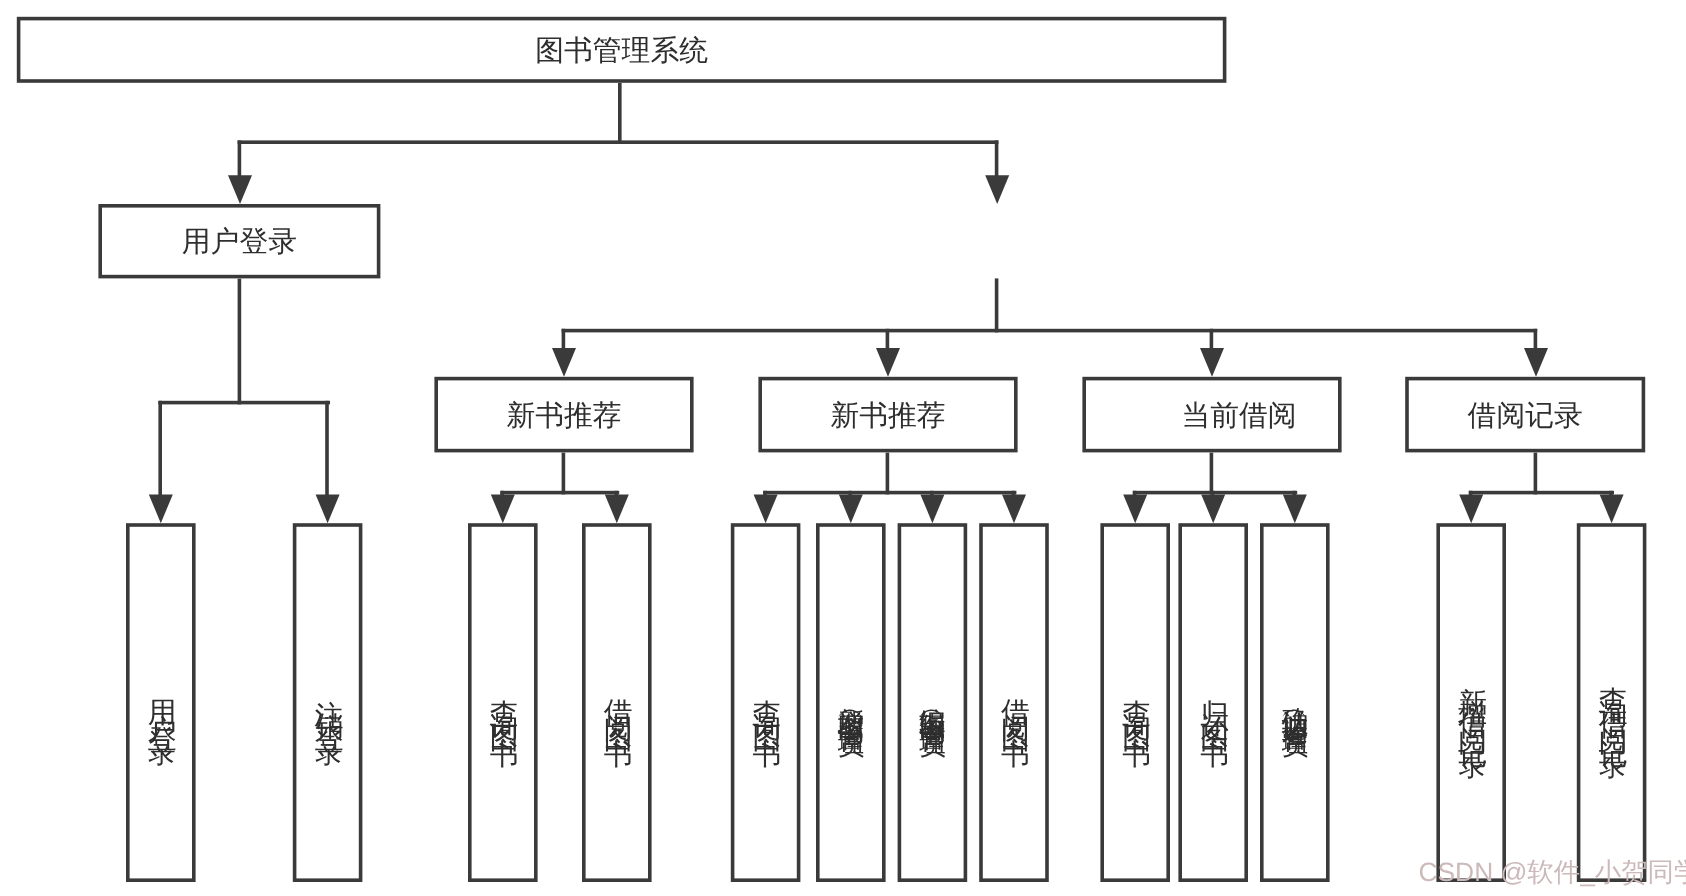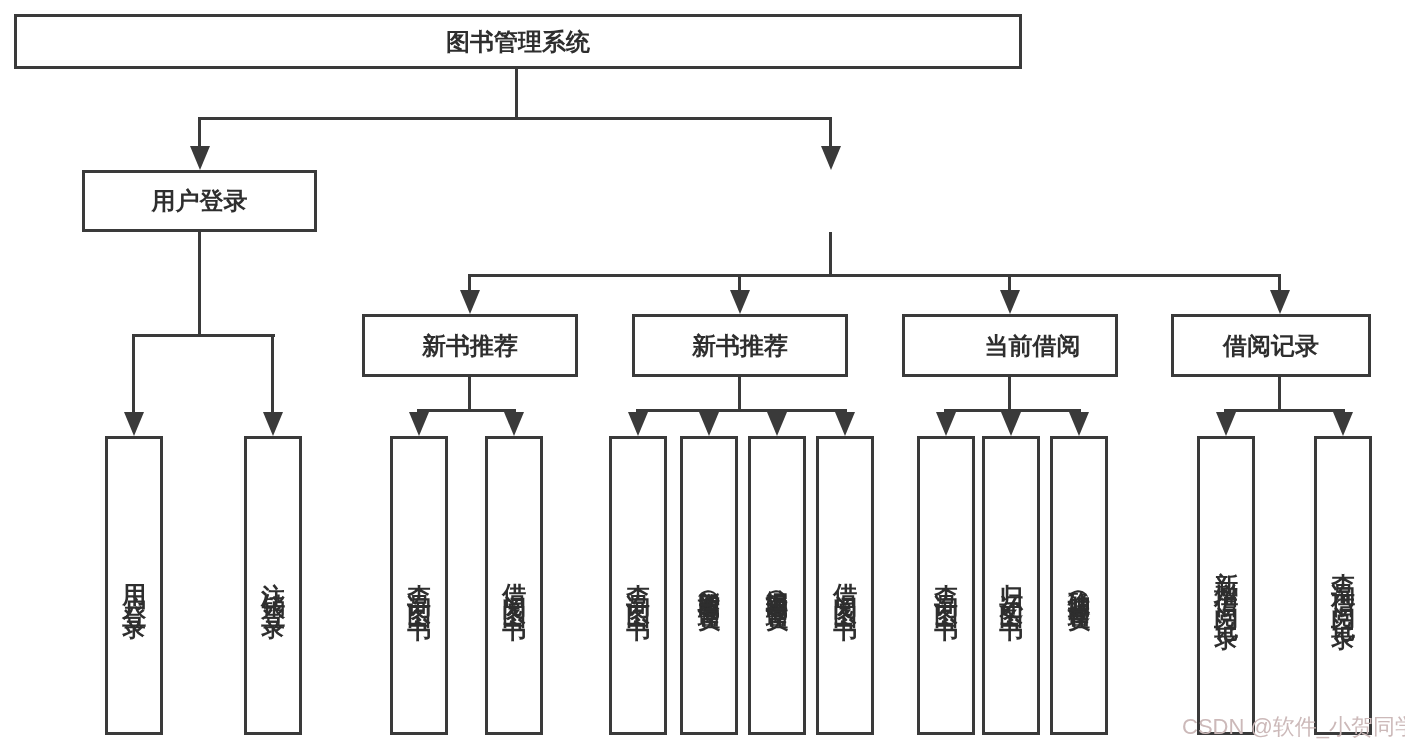--- a/index.html
+++ b/index.html
@@ -20,21 +20,20 @@
     position:absolute;box-sizing:border-box;
     border:3px solid var(--line);
     background:#fff;
     display:flex;align-items:center;justify-content:center;
     color:var(--text);
   }
   .box .lbl{
     font-size:24px;
     white-space:nowrap;
     color:var(--text);
-    font-weight:bold;
   }
   .leaf .lbl{
     writing-mode:vertical-rl;
     text-orientation:mixed;
     letter-spacing:11px;
     line-height:1.1;
   }
   .leaf.tight .lbl{
     letter-spacing:3px;
     font-size:22px;

